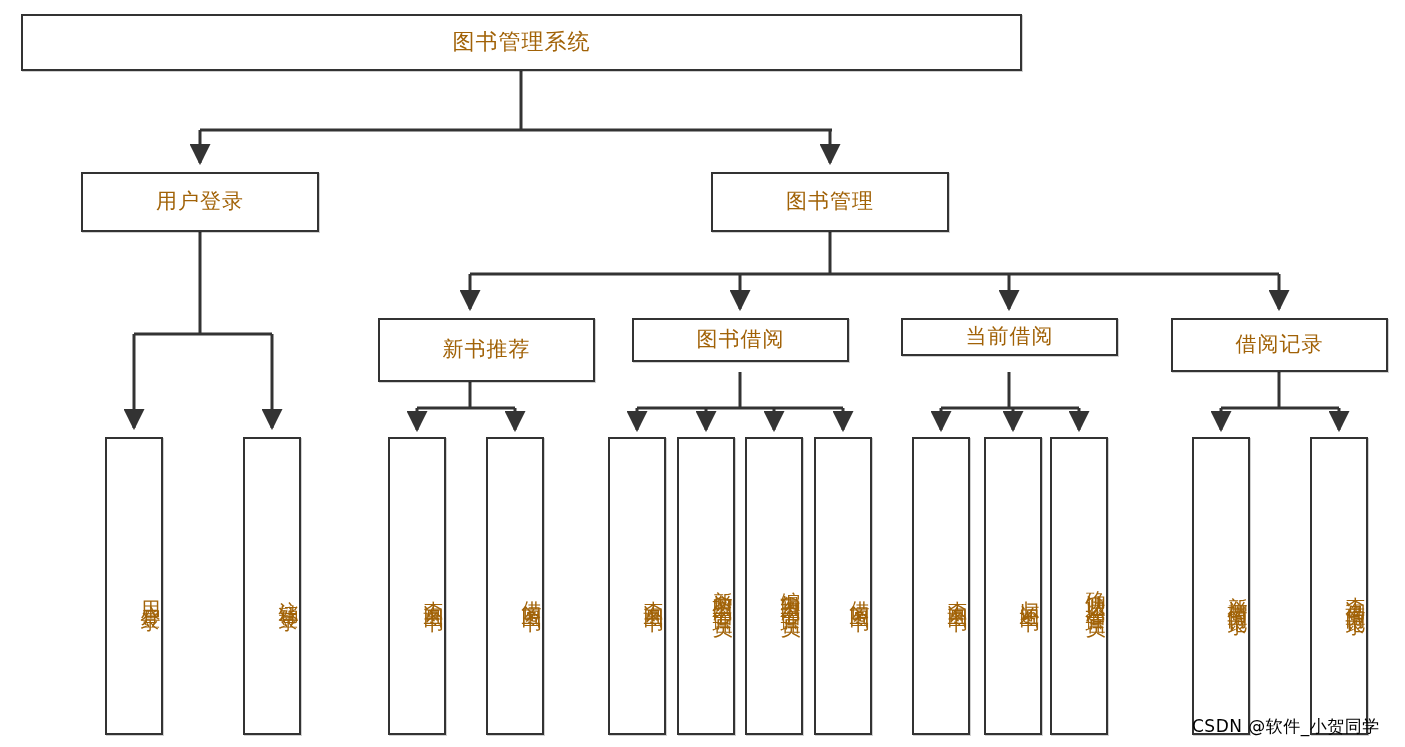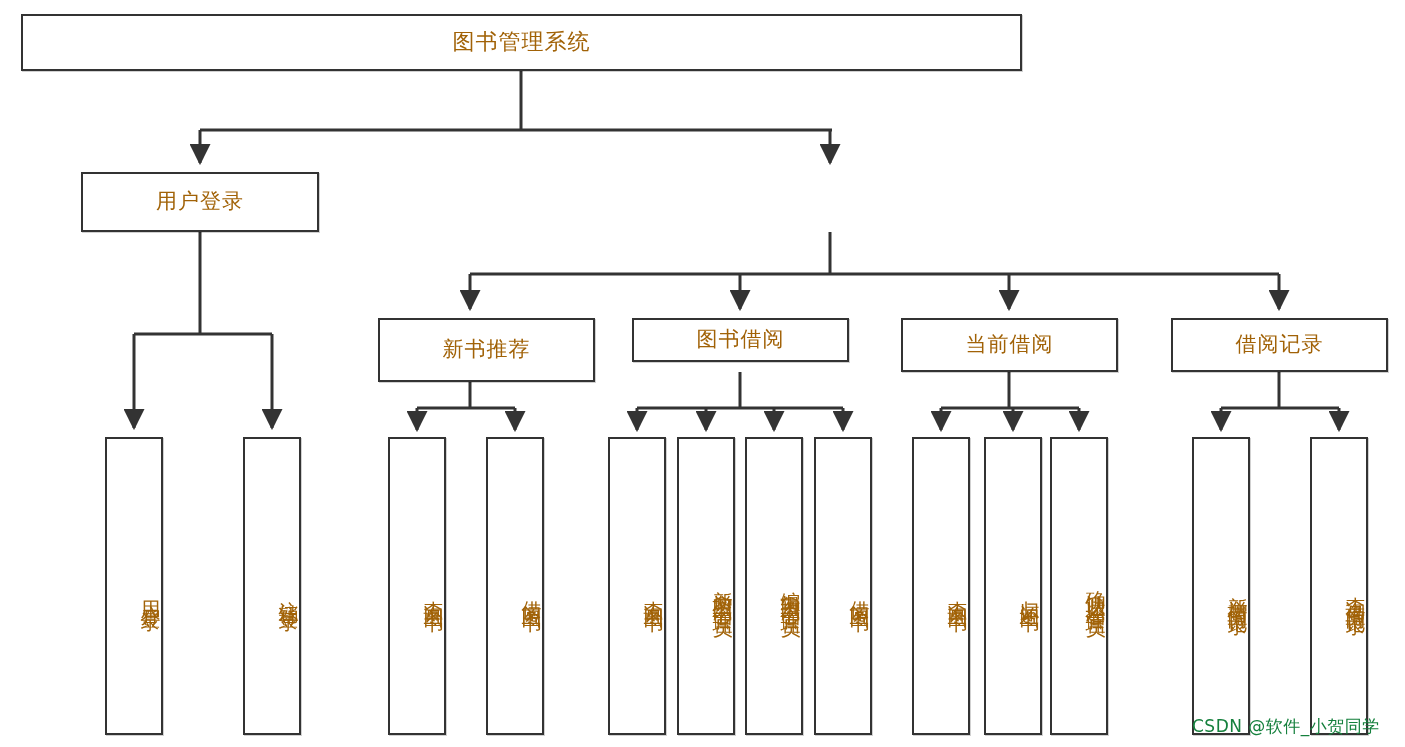--- a/index.html
+++ b/index.html
@@ -51,21 +51,21 @@
     letter-spacing: 4px;
     line-height: 1.05;
     padding-top: 14px;
     align-items: flex-start;
     justify-content: center;
     white-space: nowrap;
   }
   .watermark {
     position: absolute;
     font-size: 17px;
-    color: #15803d;
+    color: #000000;
     letter-spacing: 0.5px;
     white-space: nowrap;
     user-select: none;
   }
 </style>
 </head>
 <body>
 
 <div id="canvas">
 
@@ -115,24 +115,25 @@
       <path d="M 1279 372 L 1279 408"></path>
       <path d="M 1221 408 L 1339 408"></path>
       <path d="M 1221 408 L 1221 430" marker-end="url(#arrow)"></path>
       <path d="M 1339 408 L 1339 430" marker-end="url(#arrow)"></path>
     </g>
   </svg>
 
   <div class="node h root" style="left:21px; top:14px; width:1001px; height:57px;">图书管理系统</div>
 
   <div class="node h" style="left:81px; top:172px; width:238px; height:60px;">用户登录</div>
+  <div class="node h" style="left:711px; top:172px; width:238px; height:60px;">图书管理</div>
 
   <div class="node h" style="left:378px; top:318px; width:217px; height:64px;">新书推荐</div>
   <div class="node h" style="left:632px; top:318px; width:217px; height:44px;">图书借阅</div>
-  <div class="node h" style="left:901px; top:318px; width:217px; height:54px;">当前借阅</div>
+  <div class="node h" style="left:901px; top:318px; width:217px; height:38px;">当前借阅</div>
   <div class="node h" style="left:1171px; top:318px; width:217px; height:54px;">借阅记录</div>
 
   <div class="node v" style="left:105px; top:437px; width:58px; height:298px;">用户登录</div>
   <div class="node v" style="left:243px; top:437px; width:58px; height:298px;">注销登录</div>
   <div class="node v" style="left:388px; top:437px; width:58px; height:298px;">查询图书</div>
   <div class="node v" style="left:486px; top:437px; width:58px; height:298px;">借阅图书</div>
   <div class="node v" style="left:608px; top:437px; width:58px; height:298px;">查询图书</div>
   <div class="node v" style="left:677px; top:437px; width:58px; height:298px;">新增图书（管理员）</div>
   <div class="node v" style="left:745px; top:437px; width:58px; height:298px;">编辑图书（管理员）</div>
   <div class="node v" style="left:814px; top:437px; width:58px; height:298px;">借阅图书</div>

